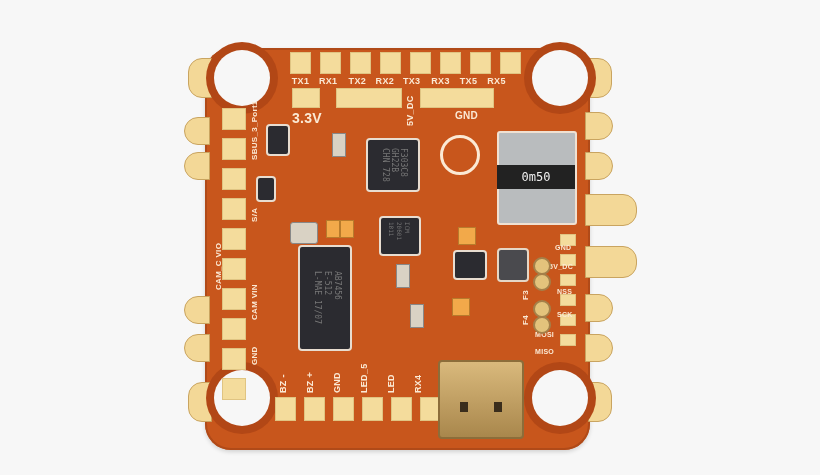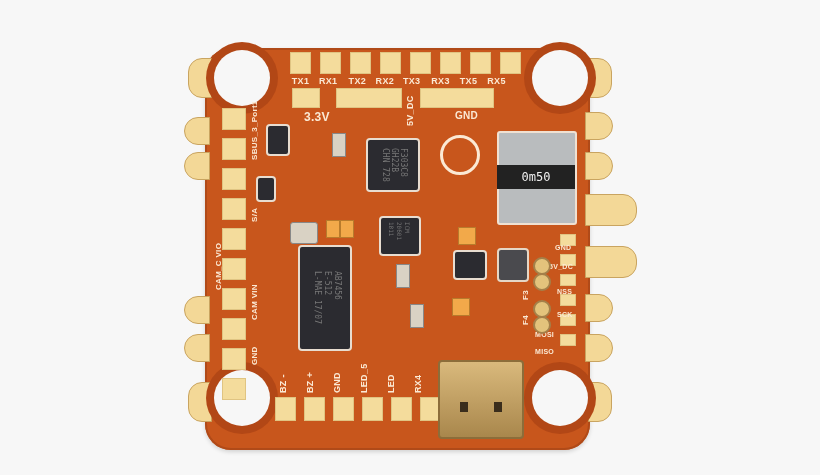--- a/index.html
+++ b/index.html
@@ -66,21 +66,21 @@
   <span class="silk" style="width:19px;text-align:right;">RX2</span>
   <span class="silk" style="width:19px;text-align:left;">TX3</span>
   <span class="silk" style="width:19px;text-align:center;">RX3</span>
   <span class="silk" style="width:19px;text-align:center;">TX5</span>
   <span class="silk" style="width:19px;text-align:center;">RX5</span>
 </div>
 
 <div class="abs pad" style="left:292px;top:88px;width:26px;height:18px;"></div>
 <div class="abs pad" style="left:336px;top:88px;width:64px;height:18px;"></div>
 <div class="abs pad" style="left:420px;top:88px;width:72px;height:18px;"></div>
-<div class="abs silk" style="left:292px;top:110px;font-size:12px;margin-left:12px;">3.3V</div>
+<div class="abs silk" style="left:292px;top:110px;font-size:14px;">3.3V</div>
 <div class="abs silk vtext" style="left:405px;top:126px;">5V_DC</div>
 <div class="abs silk" style="left:455px;top:110px;font-size:10px;">GND</div>
 
 <div class="abs" style="left:222px;top:108px;display:flex;flex-direction:column;gap:8px;">
   <div class="pad" style="width:22px;height:20px;"></div>
     <div class="pad" style="width:22px;height:20px;"></div>
   <div class="pad" style="width:22px;height:20px;"></div>
     <div class="pad" style="width:22px;height:20px;"></div>
   <div class="pad" style="width:22px;height:20px;"></div>
     <div class="pad" style="width:22px;height:20px;"></div>

